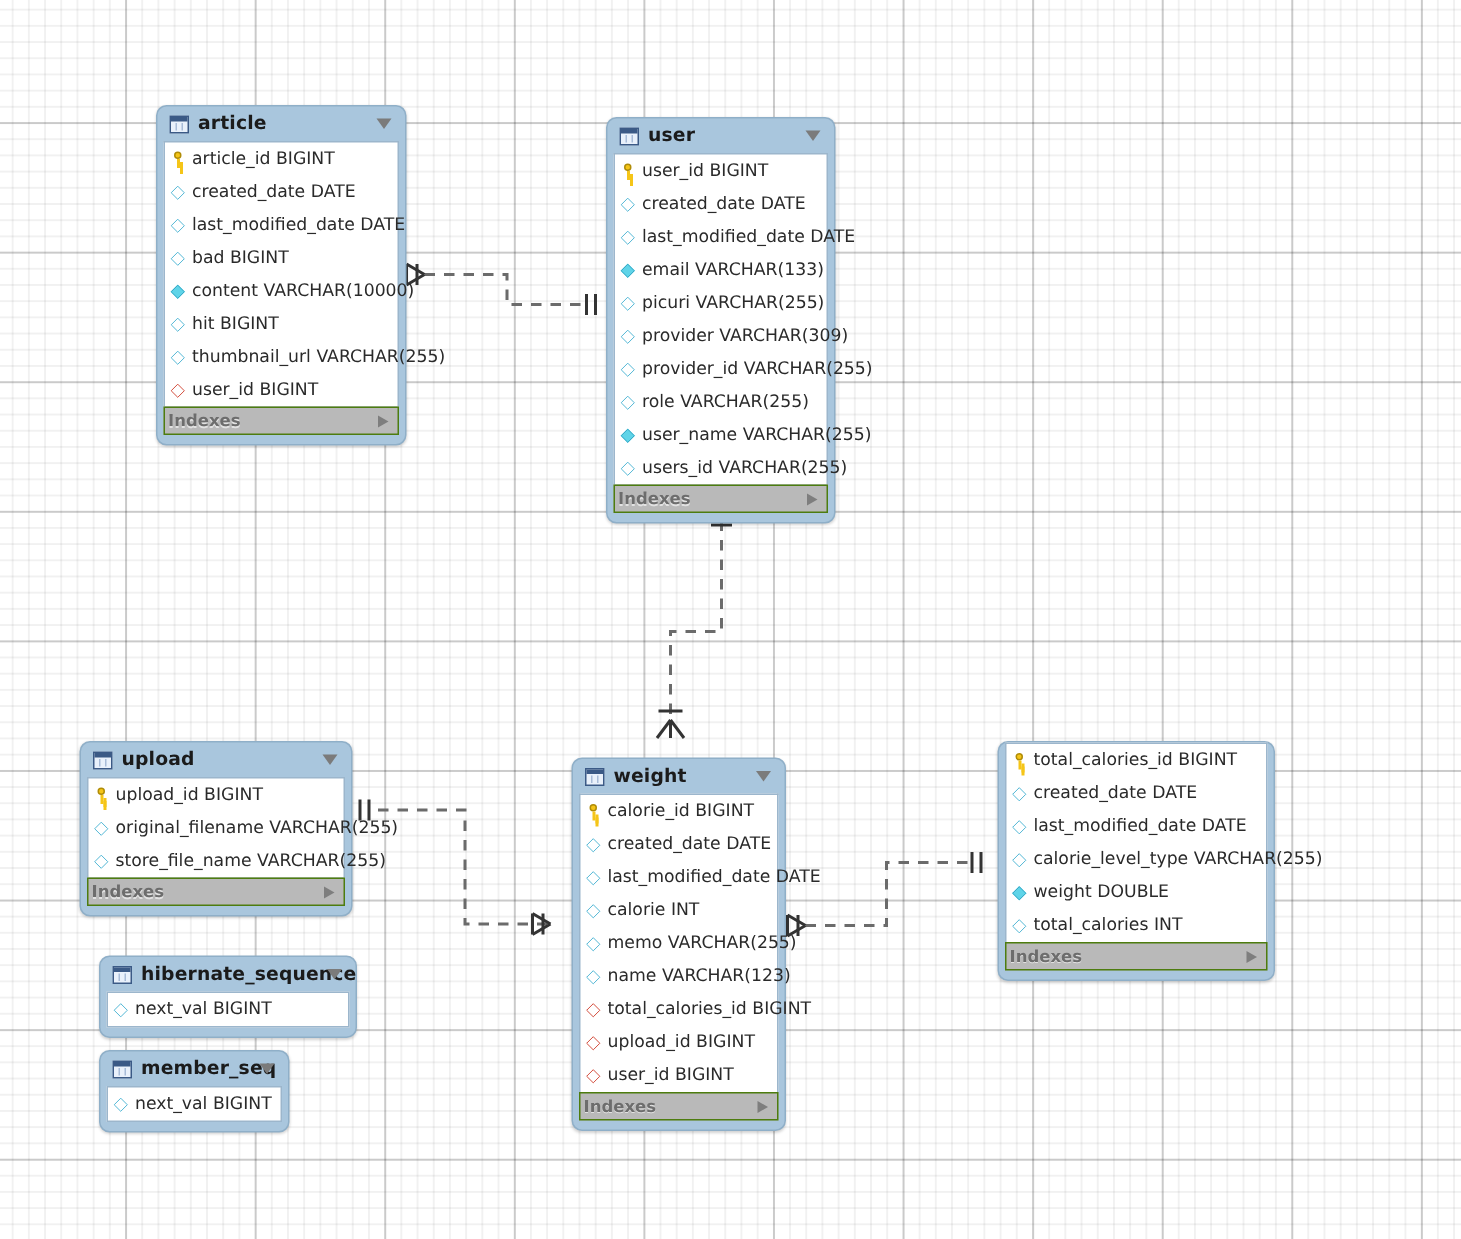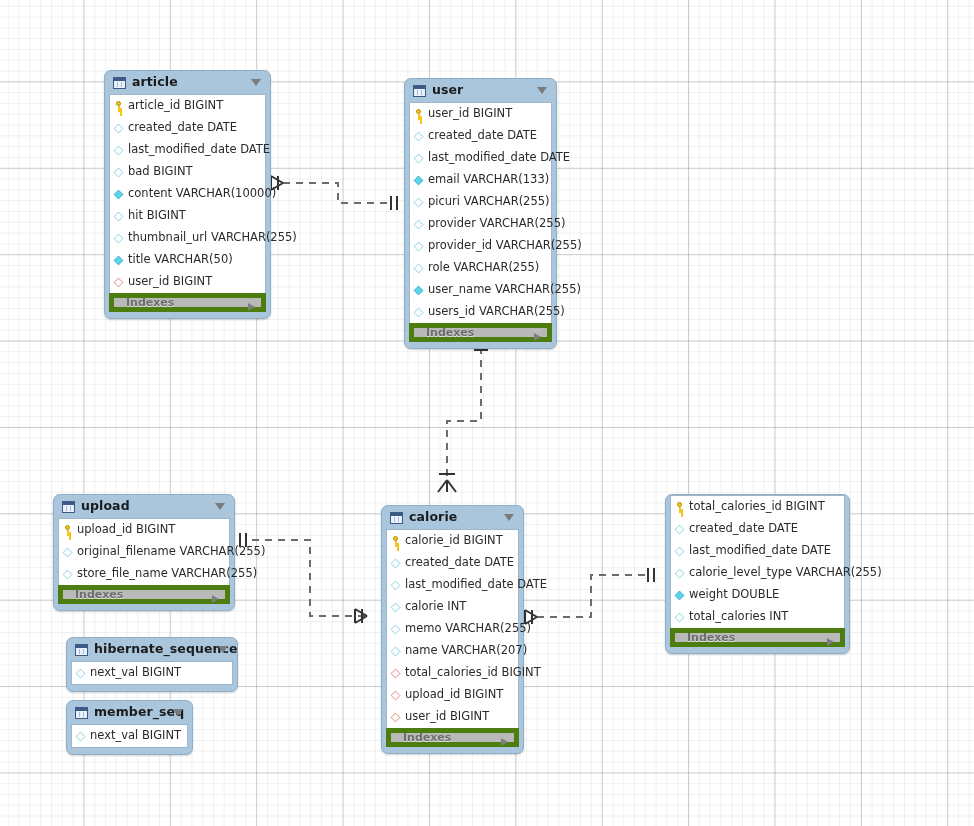--- a/index.html
+++ b/index.html
@@ -109,24 +109,24 @@
   .mk.dia{transform:rotate(45deg) scale(.62);}
   .mk.dia::before{
     content:"";position:absolute;left:0;top:0;right:0;bottom:0;
     border:1.6px solid #4fb6d4;background:#ffffff;box-sizing:border-box;
   }
   .mk.dia.filled::before{background:#5fd4e8;border-color:#35a7c4;}
   .mk.dia.fk::before{border-color:#d24a3a;background:#ffffff;}
 
   .tbl-idx{
     background:#b9b9b9;
-    border:5px solid #4d7c0f;
+    border:1px solid #4d7c0f;
     height:19px;
     display:flex;align-items:center;
-    padding:0 12px;
+    padding:0 2px;
     position:relative;
     box-sizing:border-box;
   }
   .tbl-idx span{
     font-size:11px;font-weight:bold;color:#6d6d6d;
     text-shadow:0 1px 0 #e2e2e2;
     line-height:1;
   }
   .tbl-idx .tri{
     position:absolute;right:6px;top:5px;
@@ -221,24 +221,20 @@
         </div>
         <div class="fld">
           <span class="mk dia"></span>
           <span class="nm">hit BIGINT</span>
         </div>
         <div class="fld">
           <span class="mk dia"></span>
           <span class="nm">thumbnail_url VARCHAR(255)</span>
         </div>
         <div class="fld">
-          <span class="mk dia filled"></span>
-          <span class="nm">title VARCHAR(50)</span>
-        </div>
-        <div class="fld">
           <span class="mk dia fk"></span>
           <span class="nm">user_id BIGINT</span>
         </div>
       </div>
       <div class="tbl-idx">
         <span>Indexes</span>
         <span class="tri"></span>
       </div>
     </div>
     <div class="tbl" style="left: 404px; top: 66px; width: 153px;">
@@ -265,21 +261,21 @@
         <div class="fld">
           <span class="mk dia filled"></span>
           <span class="nm">email VARCHAR(133)</span>
         </div>
         <div class="fld">
           <span class="mk dia"></span>
           <span class="nm">picuri VARCHAR(255)</span>
         </div>
         <div class="fld">
           <span class="mk dia"></span>
-          <span class="nm">provider VARCHAR(255)</span>
+          <span class="nm">provider VARCHAR(309)</span>
         </div>
         <div class="fld">
           <span class="mk dia"></span>
           <span class="nm">provider_id VARCHAR(255)</span>
         </div>
         <div class="fld">
           <span class="mk dia"></span>
           <span class="nm">role VARCHAR(255)</span>
         </div>
         <div class="fld">
@@ -321,21 +317,21 @@
       <div class="tbl-idx">
         <span>Indexes</span>
         <span class="tri"></span>
       </div>
     </div>
     <div class="tbl" style="left: 381px; top: 493px; width: 143px;">
       <div class="tbl-head">
         <span class="tblicon">
           <i></i>
         </span>
-        <span class="tbl-title">calorie</span>
+        <span class="tbl-title">weight</span>
         <span class="caret"></span>
       </div>
       <div class="tbl-body">
         <div class="fld">
           <span class="mk key"></span>
           <span class="nm">calorie_id BIGINT</span>
         </div>
         <div class="fld">
           <span class="mk dia"></span>
           <span class="nm">created_date DATE</span>
@@ -347,21 +343,21 @@
         <div class="fld">
           <span class="mk dia"></span>
           <span class="nm">calorie INT</span>
         </div>
         <div class="fld">
           <span class="mk dia"></span>
           <span class="nm">memo VARCHAR(255)</span>
         </div>
         <div class="fld">
           <span class="mk dia"></span>
-          <span class="nm">name VARCHAR(207)</span>
+          <span class="nm">name VARCHAR(123)</span>
         </div>
         <div class="fld">
           <span class="mk dia fk"></span>
           <span class="nm">total_calories_id BIGINT</span>
         </div>
         <div class="fld">
           <span class="mk dia fk"></span>
           <span class="nm">upload_id BIGINT</span>
         </div>
         <div class="fld">

